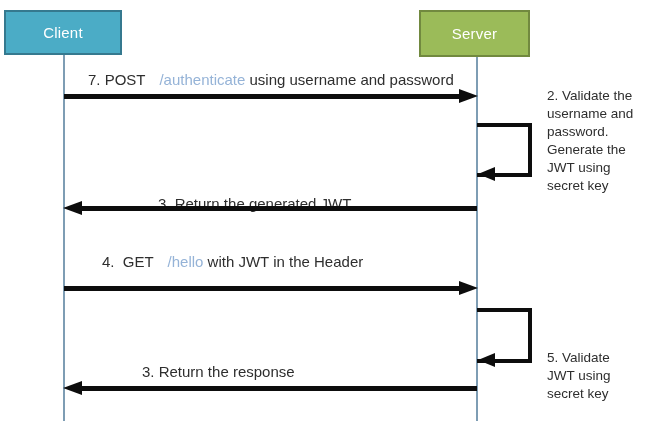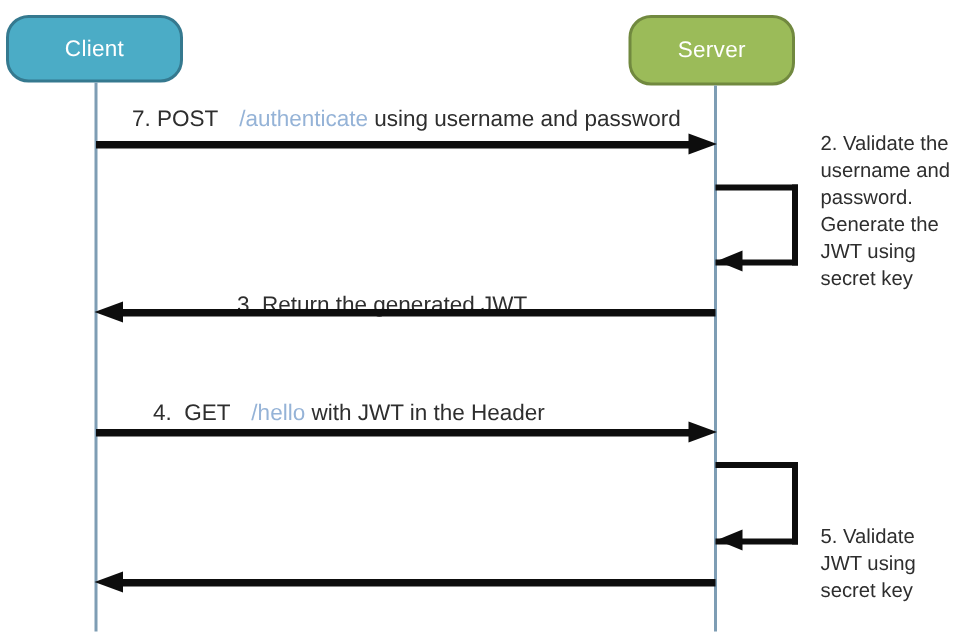--- a/index.html
+++ b/index.html
@@ -5,21 +5,21 @@
   :root{
     --client_fill:#4BACC6; --client_border:#35798F;
     --server_fill:#9BBB59; --server_border:#71893F;
     --lifeline:#7E9DB4; --arrow:#0d0d0d; --text:#2e2e2e; --link:#95B3D7; --bg:#ffffff;
   }
   html,body{margin:0;padding:0;}
   body{background:#fff;font-family:"Liberation Sans", sans-serif;}
   .canvas{position:relative;width:645px;height:428px;background:var(--bg);overflow:hidden;}
 
   .actor-box{position:absolute;box-sizing:border-box;display:flex;align-items:center;justify-content:center;
-    color:#fff;font-size:15px;letter-spacing:.2px;border-radius:15px;}
+    color:#fff;font-size:15px;letter-spacing:.2px;}
   .client-box{left:4px;top:10px;width:118px;height:45px;background:var(--client_fill);border:2px solid var(--client_border);}
   .server-box{left:419px;top:10px;width:111px;height:47px;background:var(--server_fill);border:2px solid var(--server_border);}
 
   .lifeline{position:absolute;width:2px;background:var(--lifeline);}
   .lifeline-client{left:63px;top:55px;height:366px;}
   .lifeline-server{left:476px;top:57px;height:364px;}
 
   .msg-label{position:absolute;font-size:15px;color:var(--text);white-space:pre;}
   .msg-label .link{color:var(--link);margin-left:10px;}
 
@@ -55,24 +55,25 @@
   <div class="head head-right" style="left:459px;top:88.5px;"></div>
 
   <div class="self-loop" style="left:477px;top:123px;width:55px;height:54px;"></div>
   <div class="loop-head" style="left:478px;top:167px;"></div>
   <div class="annotation" style="left:547px;top:87px;width:98px;">2. Validate the username and password. Generate the JWT using secret key</div>
 
   <div class="msg-label" style="left:158px;top:195px;">3. Return the generated JWT</div>
   <div class="head head-left" style="left:63px;top:201px;"></div>
   <div class="shaft" style="left:78px;top:206px;width:399px;"></div>
 
-  <div class="msg-label" style="left:102px;top:267px;"><span>4.  GET </span><span class="link">/hello</span><span> with JWT in the Header</span></div>
+  <div class="msg-label" style="left:102px;top:253px;"><span>4.  GET </span><span class="link">/hello</span><span> with JWT in the Header</span></div>
   <div class="shaft" style="left:64px;top:286px;width:399px;"></div>
   <div class="head head-right" style="left:459px;top:280.5px;"></div>
 
   <div class="self-loop" style="left:477px;top:308px;width:55px;height:55px;"></div>
   <div class="loop-head" style="left:478px;top:353px;"></div>
   <div class="annotation" style="left:547px;top:301px;width:90px;margin-top:48px;">5. Validate JWT using secret key</div>
 
+  <div class="msg-label" style="left:142px;top:363px;">3. Return the response</div>
   <div class="head head-left" style="left:63px;top:381px;"></div>
   <div class="shaft" style="left:78px;top:386px;width:399px;"></div>
 
 </div>
 
 </body></html>

